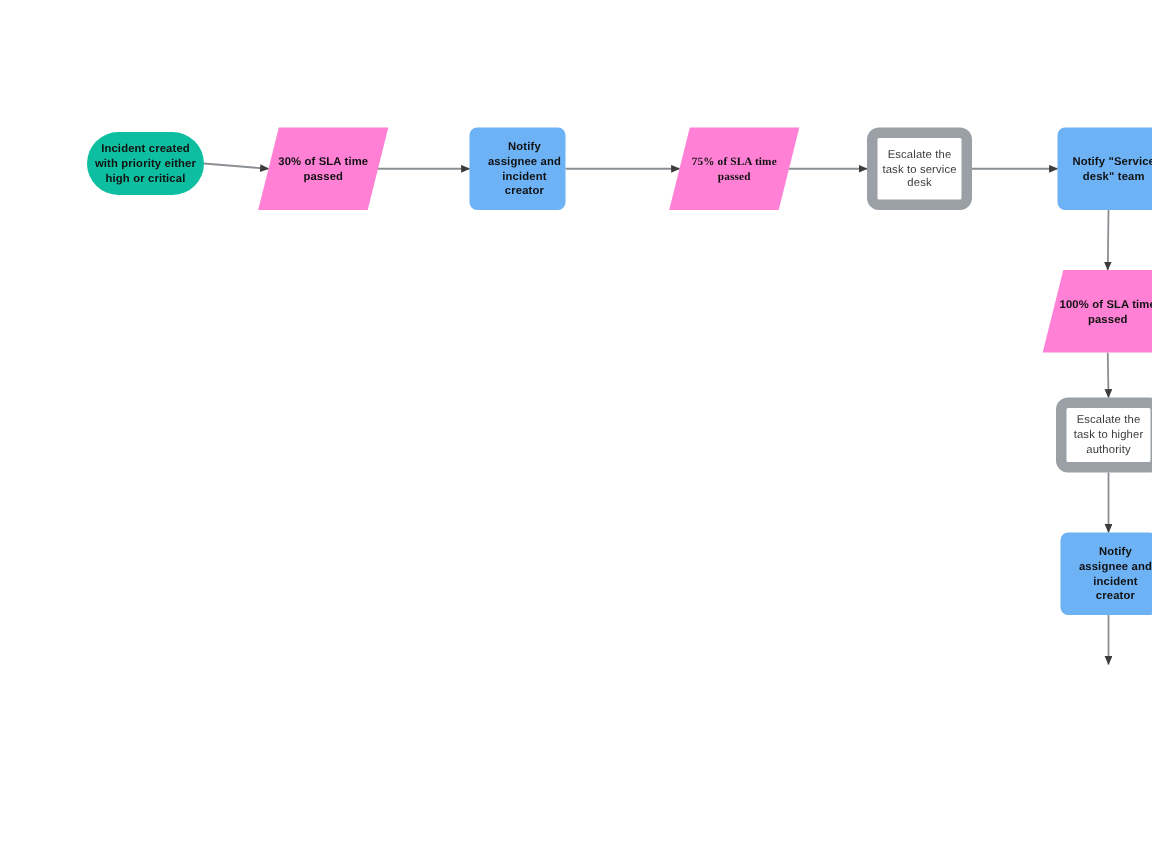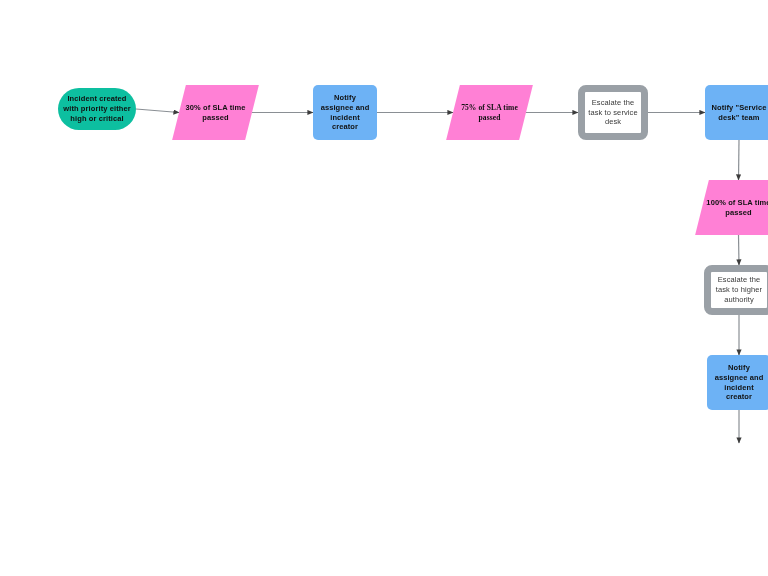--- a/index.html
+++ b/index.html
@@ -46,20 +46,21 @@
   }
   
   .n-terminator {
     background: #0dbfa0;
     border-radius: 999px;
   }
   
   .n-process {
     background: #6db2f5;
     border-radius: 5px;
+    justify-content: flex-end;
   }
   
   .n-plain {
     background: #ffffff;
     border: 7px solid #d946ef;
     border-radius: 8px;
     font-weight: normal;
     color: #3a3a3a;
   }
   

